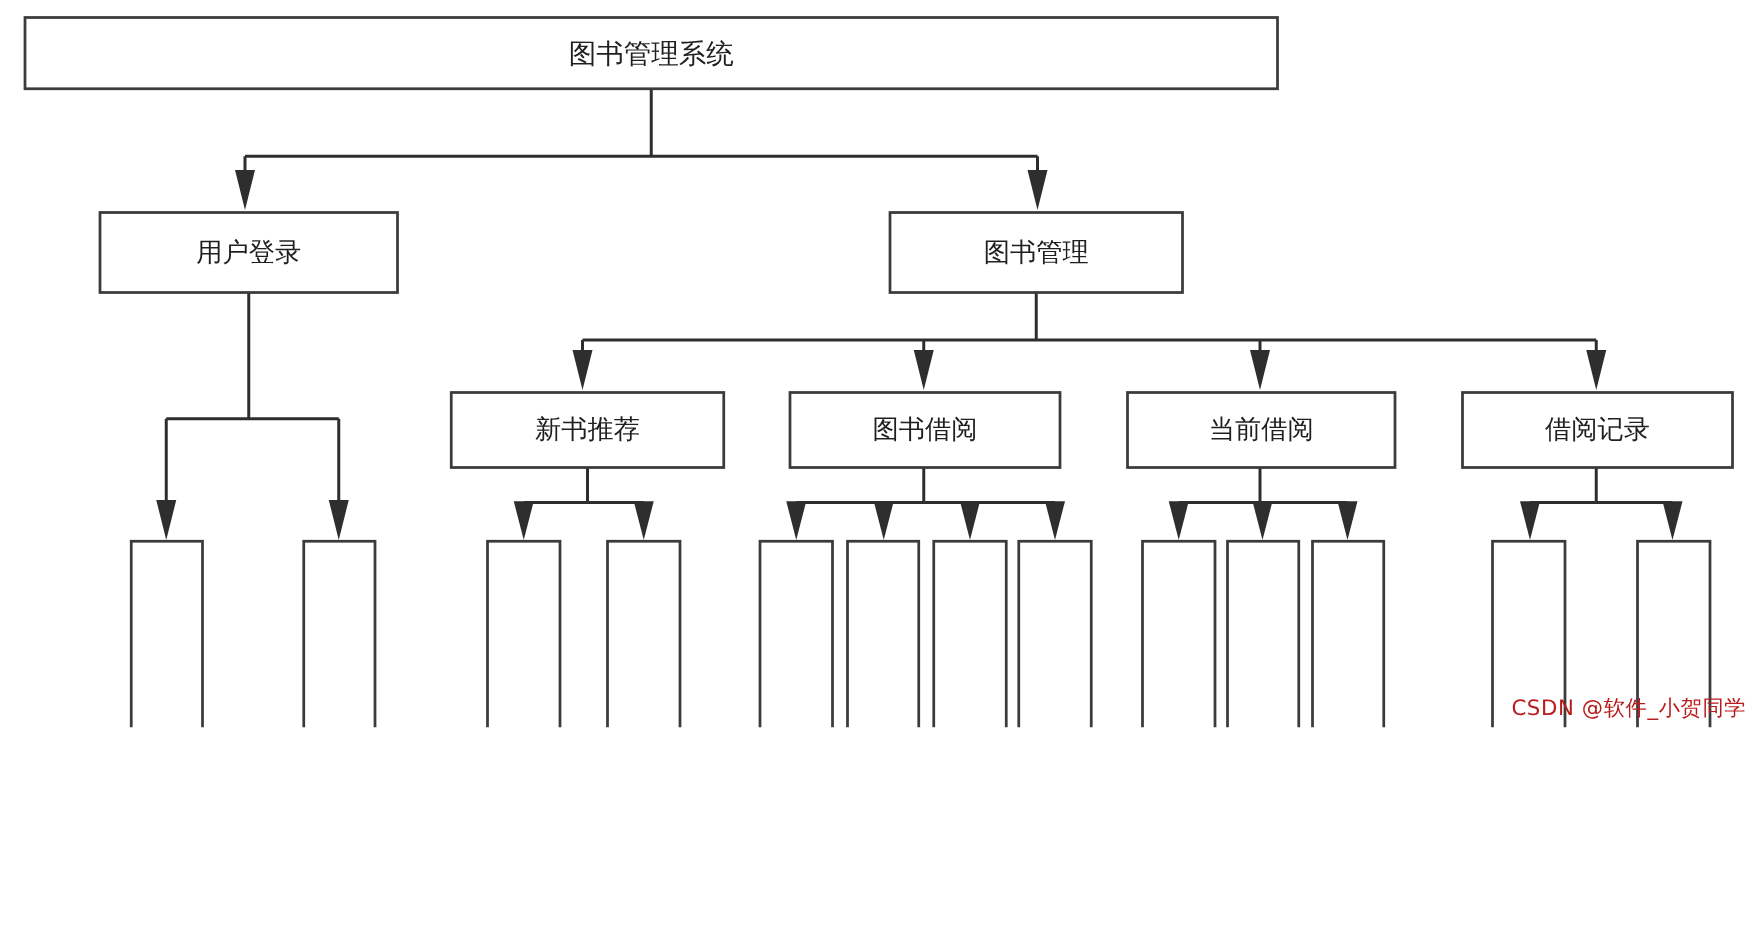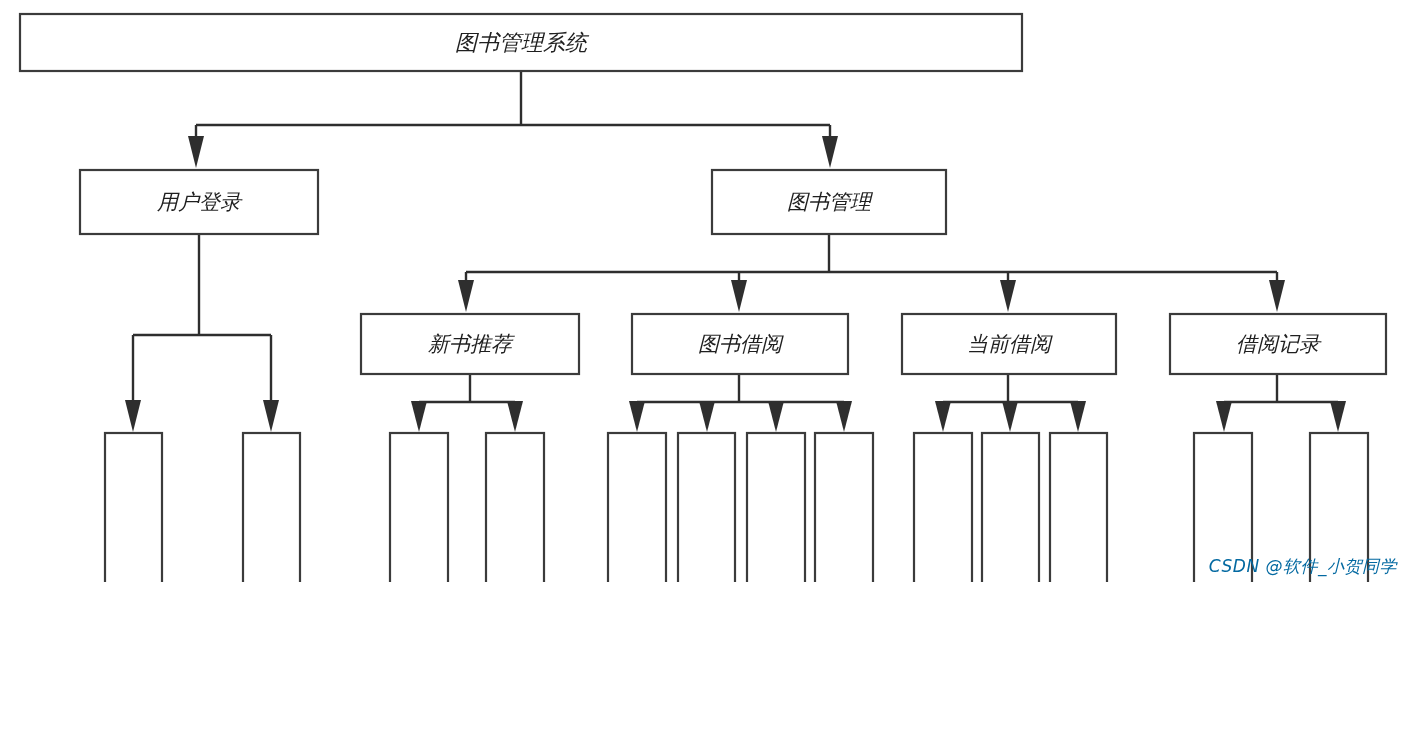--- a/index.html
+++ b/index.html
@@ -10,21 +10,20 @@
   }
   body {
     font-family: "DejaVu Sans", "Liberation Sans", sans-serif;
   }
   #diagram-root {
     position: relative;
     width: 1405px;
     height: 582px;
     background: #ffffff;
     overflow: hidden;
-    font-style: italic;
   }
   svg.diagram-canvas {
     position: absolute;
     left: 0;
     top: 0;
     width: 1405px;
     height: 747px;
   }
   .node-box {
     fill: #ffffff;
@@ -71,21 +70,21 @@
     letter-spacing: 1px;
     pointer-events: none;
     overflow: hidden;
   }
   .watermark {
     position: absolute;
     right: 8px;
     bottom: 4px;
     font-family: "DejaVu Sans", "Liberation Sans", sans-serif;
     font-size: 17px;
-    color: #0369a1;
+    color: #b91c1c;
     letter-spacing: 0.5px;
     white-space: nowrap;
   }
 </style>
 </head>
 <body>
 
 <div id="diagram-root">
 
   <svg class="diagram-canvas" viewBox="0 0 1405 747" xmlns="http://www.w3.org/2000/svg">

